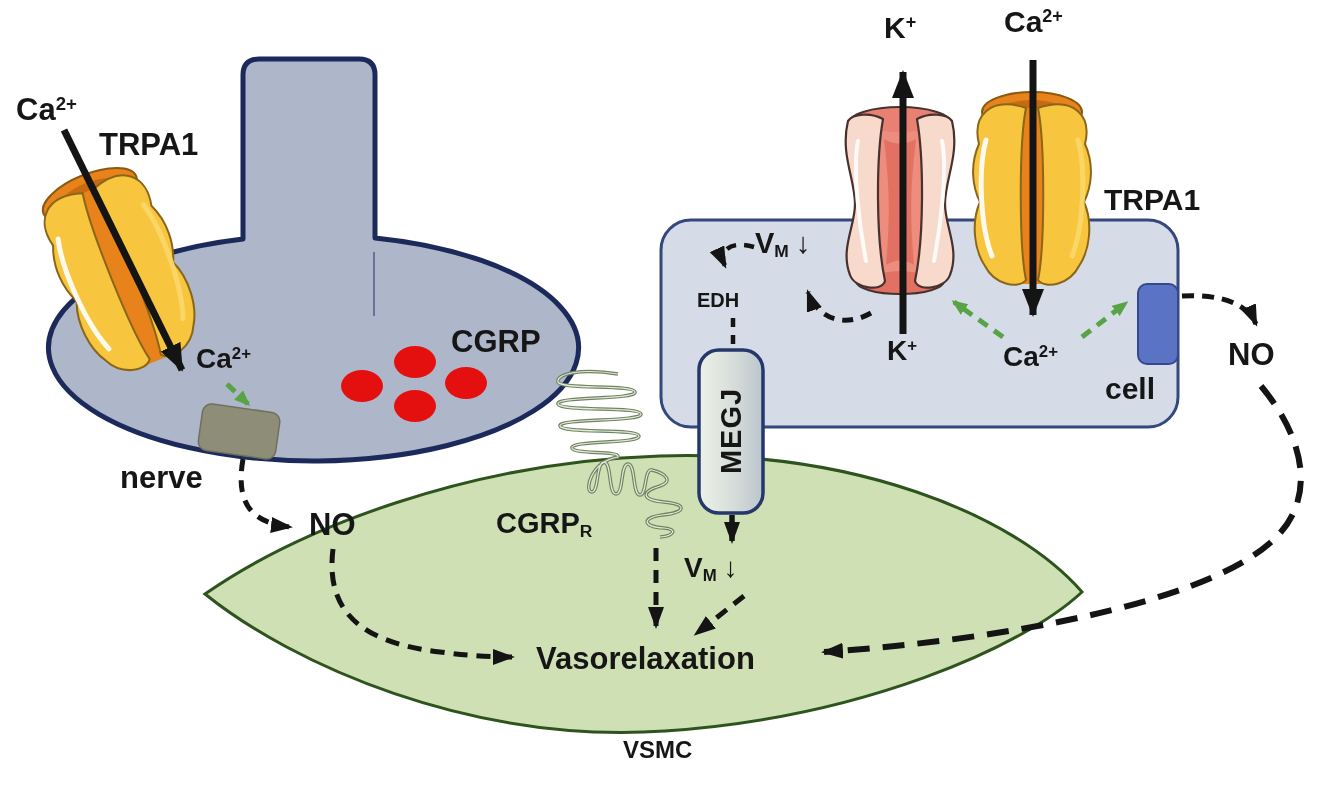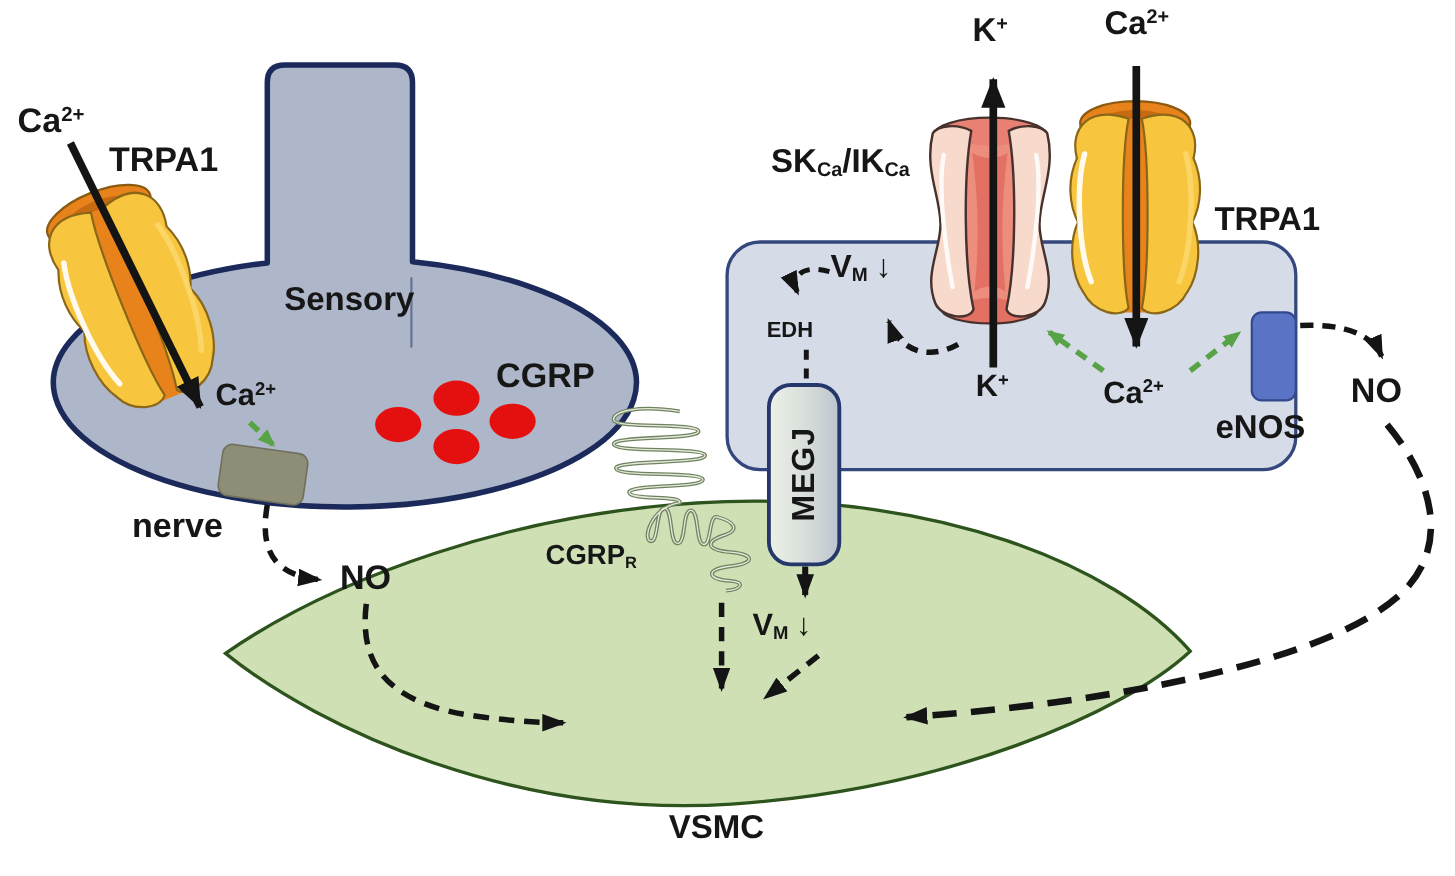--- a/index.html
+++ b/index.html
@@ -133,72 +133,69 @@
   </g>
 </svg>
 
 <div class="lbl" style="left:16px;top:94px;font-size:31px">
   <span>Ca</span><span class="sup">2+</span>
 </div>
 
 <div class="lbl" style="left:99px;top:129px;font-size:31px"><span>TRPA1</span></div>
 
 <div class="lbl center2" style="left:230px;top:257px;width:175px;font-size:30px">
-  <span>Sensory</span>
 </div>
 
 <div class="lbl" style="left:196px;top:344px;font-size:28px">
   <span>Ca</span><span class="sup">2+</span>
 </div>
 
 <div class="lbl" style="left:120px;top:462px;font-size:31px"><span>nerve</span></div>
 
 <div class="lbl" style="left:451px;top:326px;font-size:31px"><span>CGRP</span></div>
 
 <div class="lbl" style="left:309px;top:509px;font-size:31px"><span>NO</span></div>
 
-<div class="lbl" style="left:496px;top:492px;font-size:25px">
+<div class="lbl" style="left:496px;top:508px;font-size:29px">
   <span>CGRP</span><span class="sub">R</span>
 </div>
 
 <div class="lbl" style="left:884px;top:12px;font-size:30px">
   <span>K</span><span class="sup">+</span>
 </div>
 
 <div class="lbl" style="left:1004px;top:6px;font-size:30px">
   <span>Ca</span><span class="sup">2+</span>
 </div>
 
-<div class="lbl" style="left:701px;top:131px;font-size:30px">
-  <span>SK</span><span class="sub">Ca</span><span>/IK</span><span class="sub">Ca</span>
-</div>
 
 <div class="lbl" style="left:1104px;top:184px;font-size:30px"><span>TRPA1</span></div>
 
 <div class="lbl" style="left:755px;top:228px;font-size:29px">
   <span>V</span><span class="sub">M</span><span class="dn">↓</span>
 </div>
 
 <div class="lbl" style="left:697px;top:290px;font-size:20px"><span>EDH</span></div>
 
 <div class="lbl" style="left:887px;top:336px;font-size:28px">
   <span>K</span><span class="sup">+</span>
 </div>
 
 <div class="lbl" style="left:1003px;top:342px;font-size:28px">
   <span>Ca</span><span class="sup">2+</span>
 </div>
 
-<div class="lbl" style="left:1105px;top:373px;font-size:30px"><span>eNOS</span></div>
+<div class="lbl" style="left:1105px;top:373px;font-size:30px"><span>cell</span></div>
 
 
 <div class="lbl" style="left:1228px;top:339px;font-size:31px"><span>NO</span></div>
 
 <div class="lbl megj-rot" style="left:731px;top:431px;font-size:29px"><span>MEGJ</span></div>
 
 <div class="lbl" style="left:684px;top:553px;font-size:28px">
   <span>V</span><span class="sub">M</span><span class="dn">↓</span>
 </div>
 
-
-<div class="lbl" style="left:608px;top:737px;font-size:30px"><span>VSMC</span></div>
+<div class="lbl" style="left:536px;top:643px;font-size:31px"><span>Vasorelaxation</span></div>
+
+<div class="lbl" style="left:623px;top:737px;font-size:24px"><span>VSMC</span></div>
 
 </div>
 
 </body></html>

